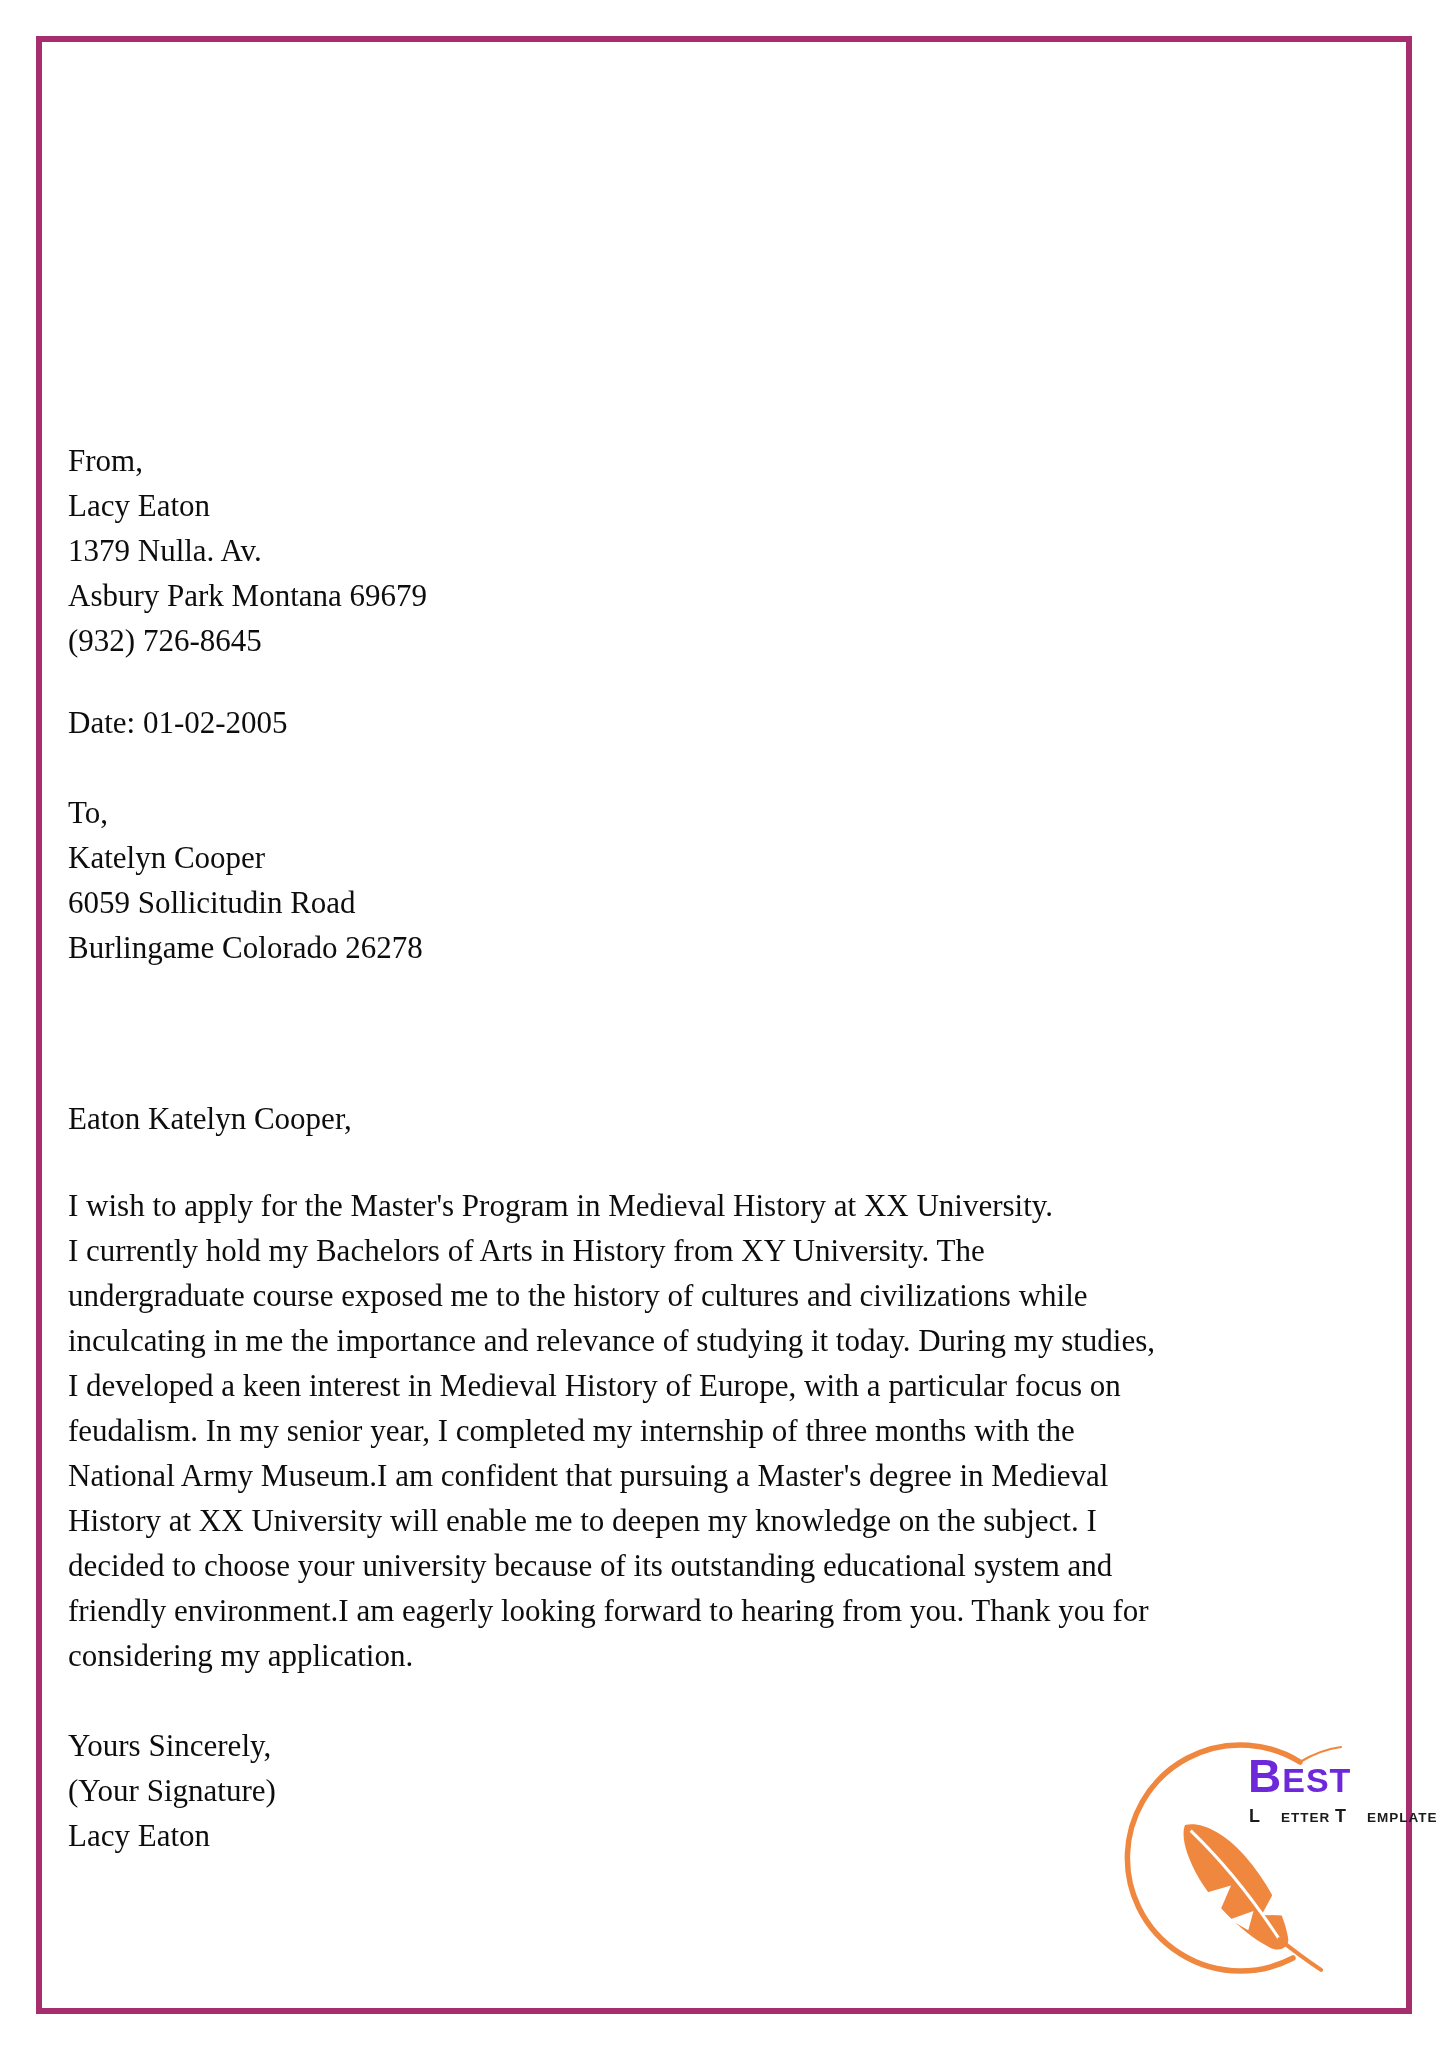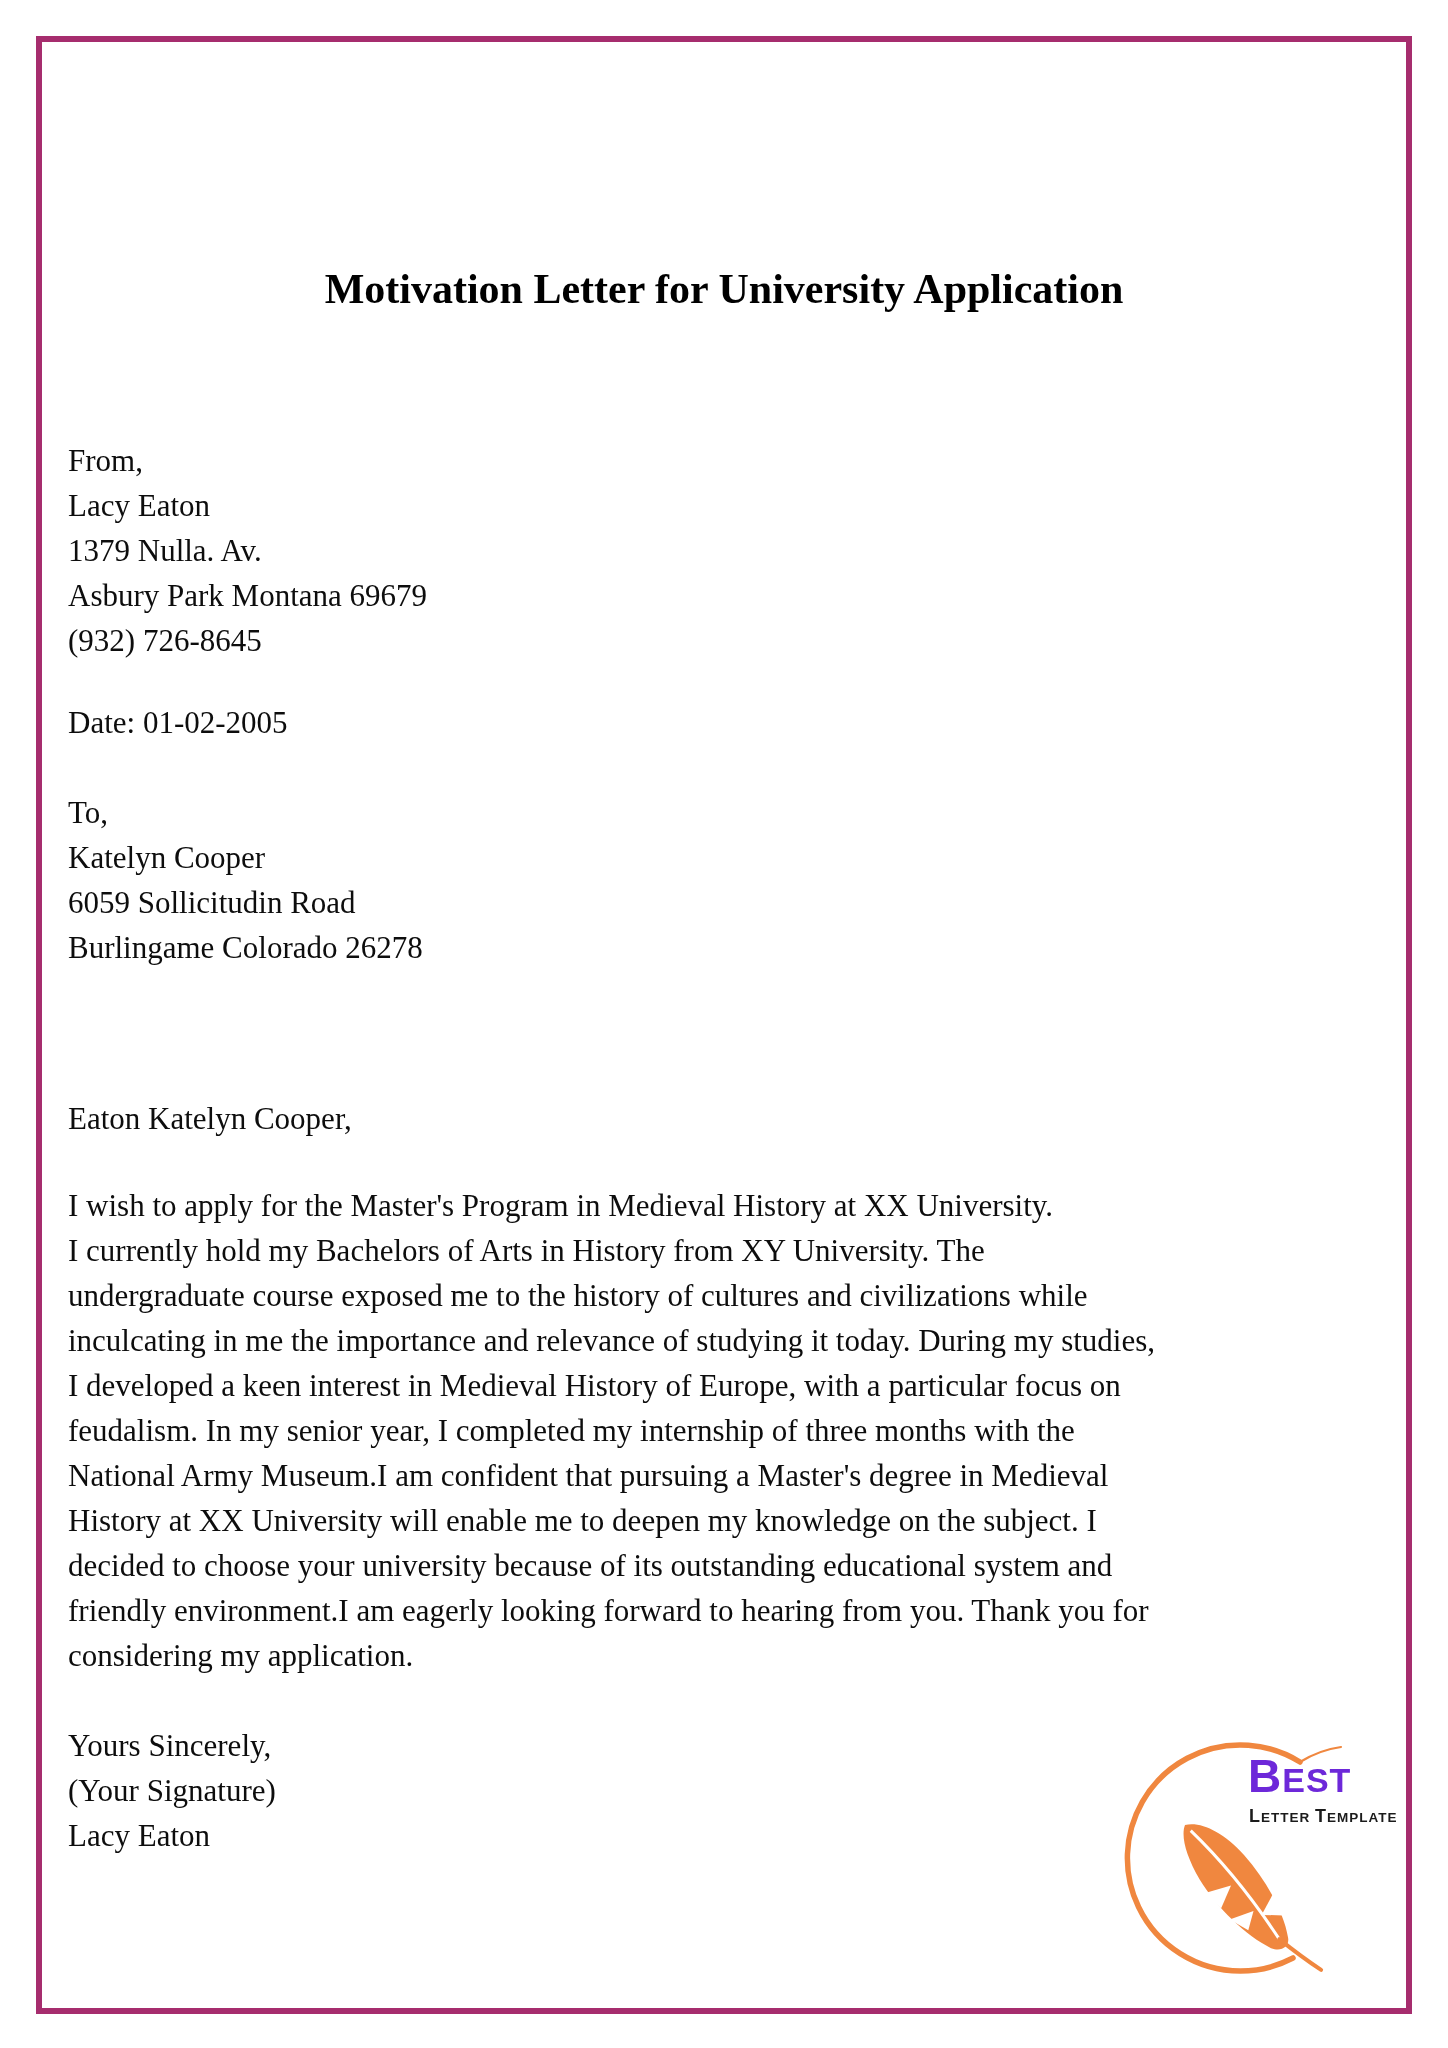--- a/index.html
+++ b/index.html
@@ -83,31 +83,30 @@
     left: 156px;
     top: 122px;
     font-family: "Liberation Sans", "DejaVu Sans", sans-serif;
     font-weight: 700;
     color: #1b1b1b;
     letter-spacing: 1px;
     line-height: 1;
     white-space: nowrap;
   }
   .tagline .t-init { font-size: 18px; }
-  .tagline .t-rest { font-size: 13.5px; }
+  .tagline .t-rest { font-size: 13.5px; margin-left: 20px; }
   .tagline .t-sp   { font-size: 13.5px; }
 </style>
 </head>
 <body>
 
 <div class="page">
 
   <div class="frame"></div>
 
-  <h1 class="title">Motivation Letter for University Application</h1>
 
   <div class="blk from-block">From,
 Lacy Eaton
 1379 Nulla. Av.
 Asbury Park Montana 69679
 (932) 726-8645</div>
 
   <div class="blk date-line">Date: 01-02-2005</div>
 
   <div class="blk to-block">To,

